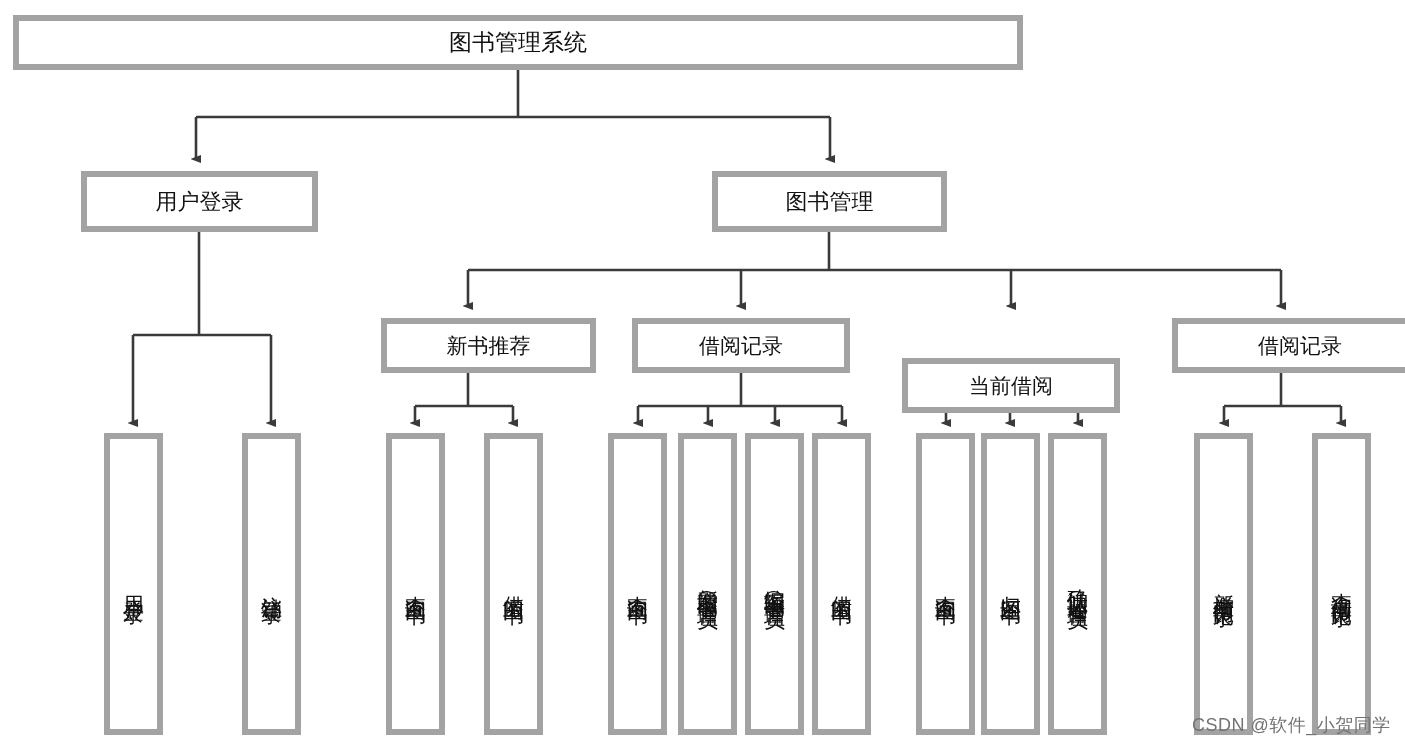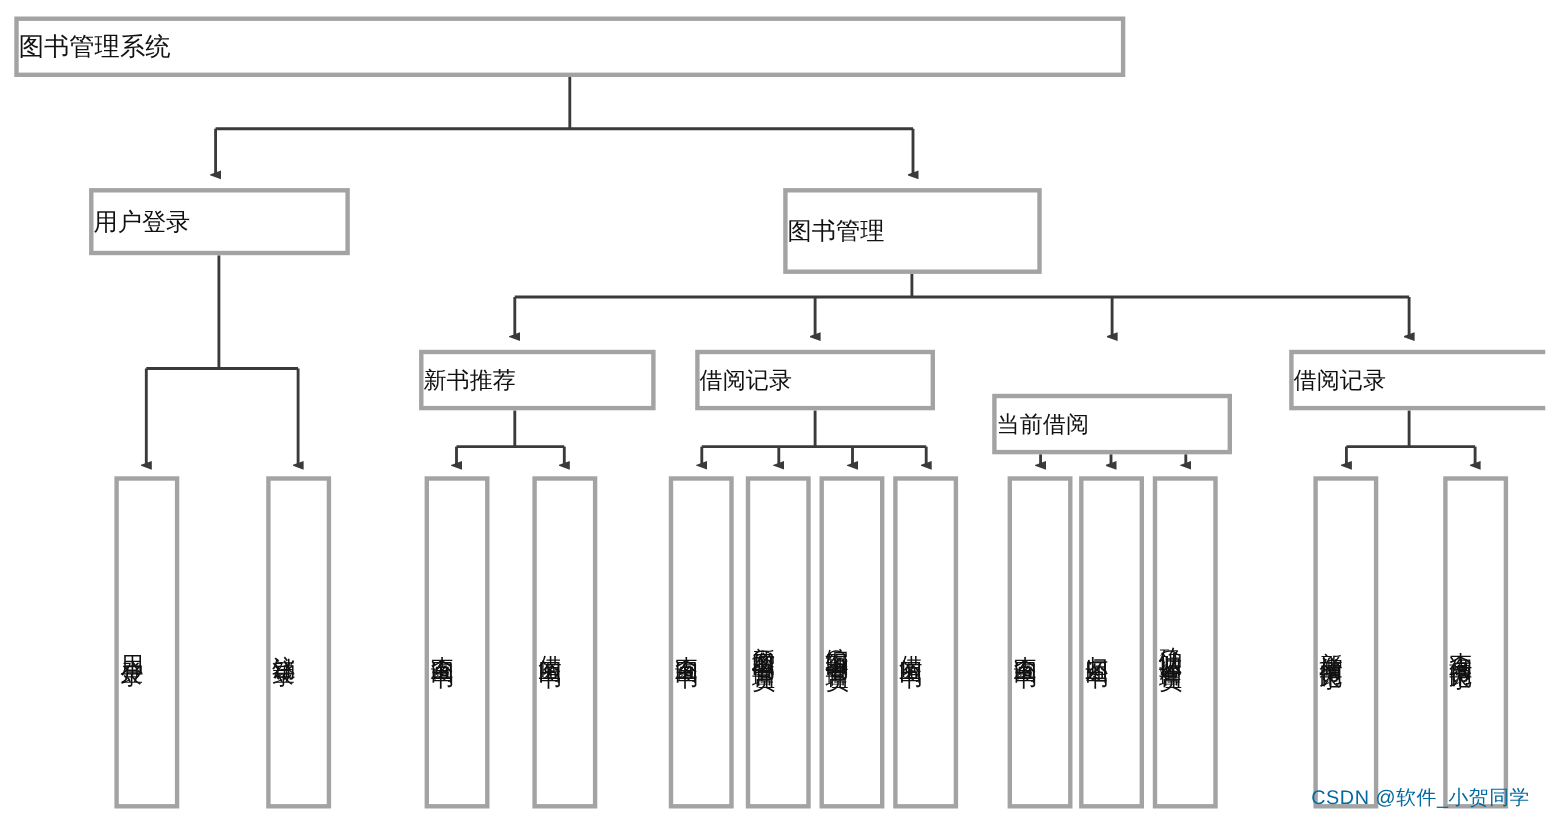--- a/index.html
+++ b/index.html
@@ -20,44 +20,45 @@
     position: absolute;
     left: 0;
     top: 0;
     width: 1405px;
     height: 747px;
     pointer-events: none;
   }
   .node {
     position: absolute;
     box-sizing: border-box;
-    border: 4px solid #a3a3a3;
+    border: 6px solid #a3a3a3;
     background: #ffffff;
     display: flex;
     align-items: center;
+    justify-content: center;
     color: #111111;
     text-align: center;
   }
   .node.root       { font-size: 23px; }
   .node.level2     { font-size: 22px; }
   .node.level3     { font-size: 21px; }
   .node.leaf       { font-size: 21px; }
   .leaf .vtext {
     writing-mode: vertical-rl;
     text-orientation: upright;
     letter-spacing: 3px;
     line-height: 1.05;
     white-space: nowrap;
     display: block;
     padding-top: 2px;
   }
   .watermark {
     position: absolute;
     font-size: 18px;
-    color: #0369a1;
+    color: #737373;
     white-space: nowrap;
     letter-spacing: 0.5px;
     pointer-events: none;
   }
 </style>
 </head>
 <body>
 
 <div id="canvas">
 
@@ -112,21 +113,21 @@
     </g>
   </svg>
 
   <div class="node root" style="left:13px; top:15px; width:1010px; height:55px;">
     <span>图书管理系统</span>
   </div>
 
   <div class="node level2" style="left:81px; top:171px; width:237px; height:61px;">
     <span>用户登录</span>
   </div>
-  <div class="node level2" style="left:712px; top:171px; width:235px; height:78px;">
+  <div class="node level2" style="left:712px; top:171px; width:235px; height:61px;">
     <span>图书管理</span>
   </div>
 
   <div class="node level3" style="left:361px; top:318px; width:215px; height:55px;margin-left:20px;">
     <span>新书推荐</span>
   </div>
   <div class="node level3" style="left:632px; top:318px; width:218px; height:55px;">
     <span>借阅记录</span>
   </div>
   <div class="node level3" style="left:902px; top:318px; width:218px; height:55px;margin-top:40px;">

